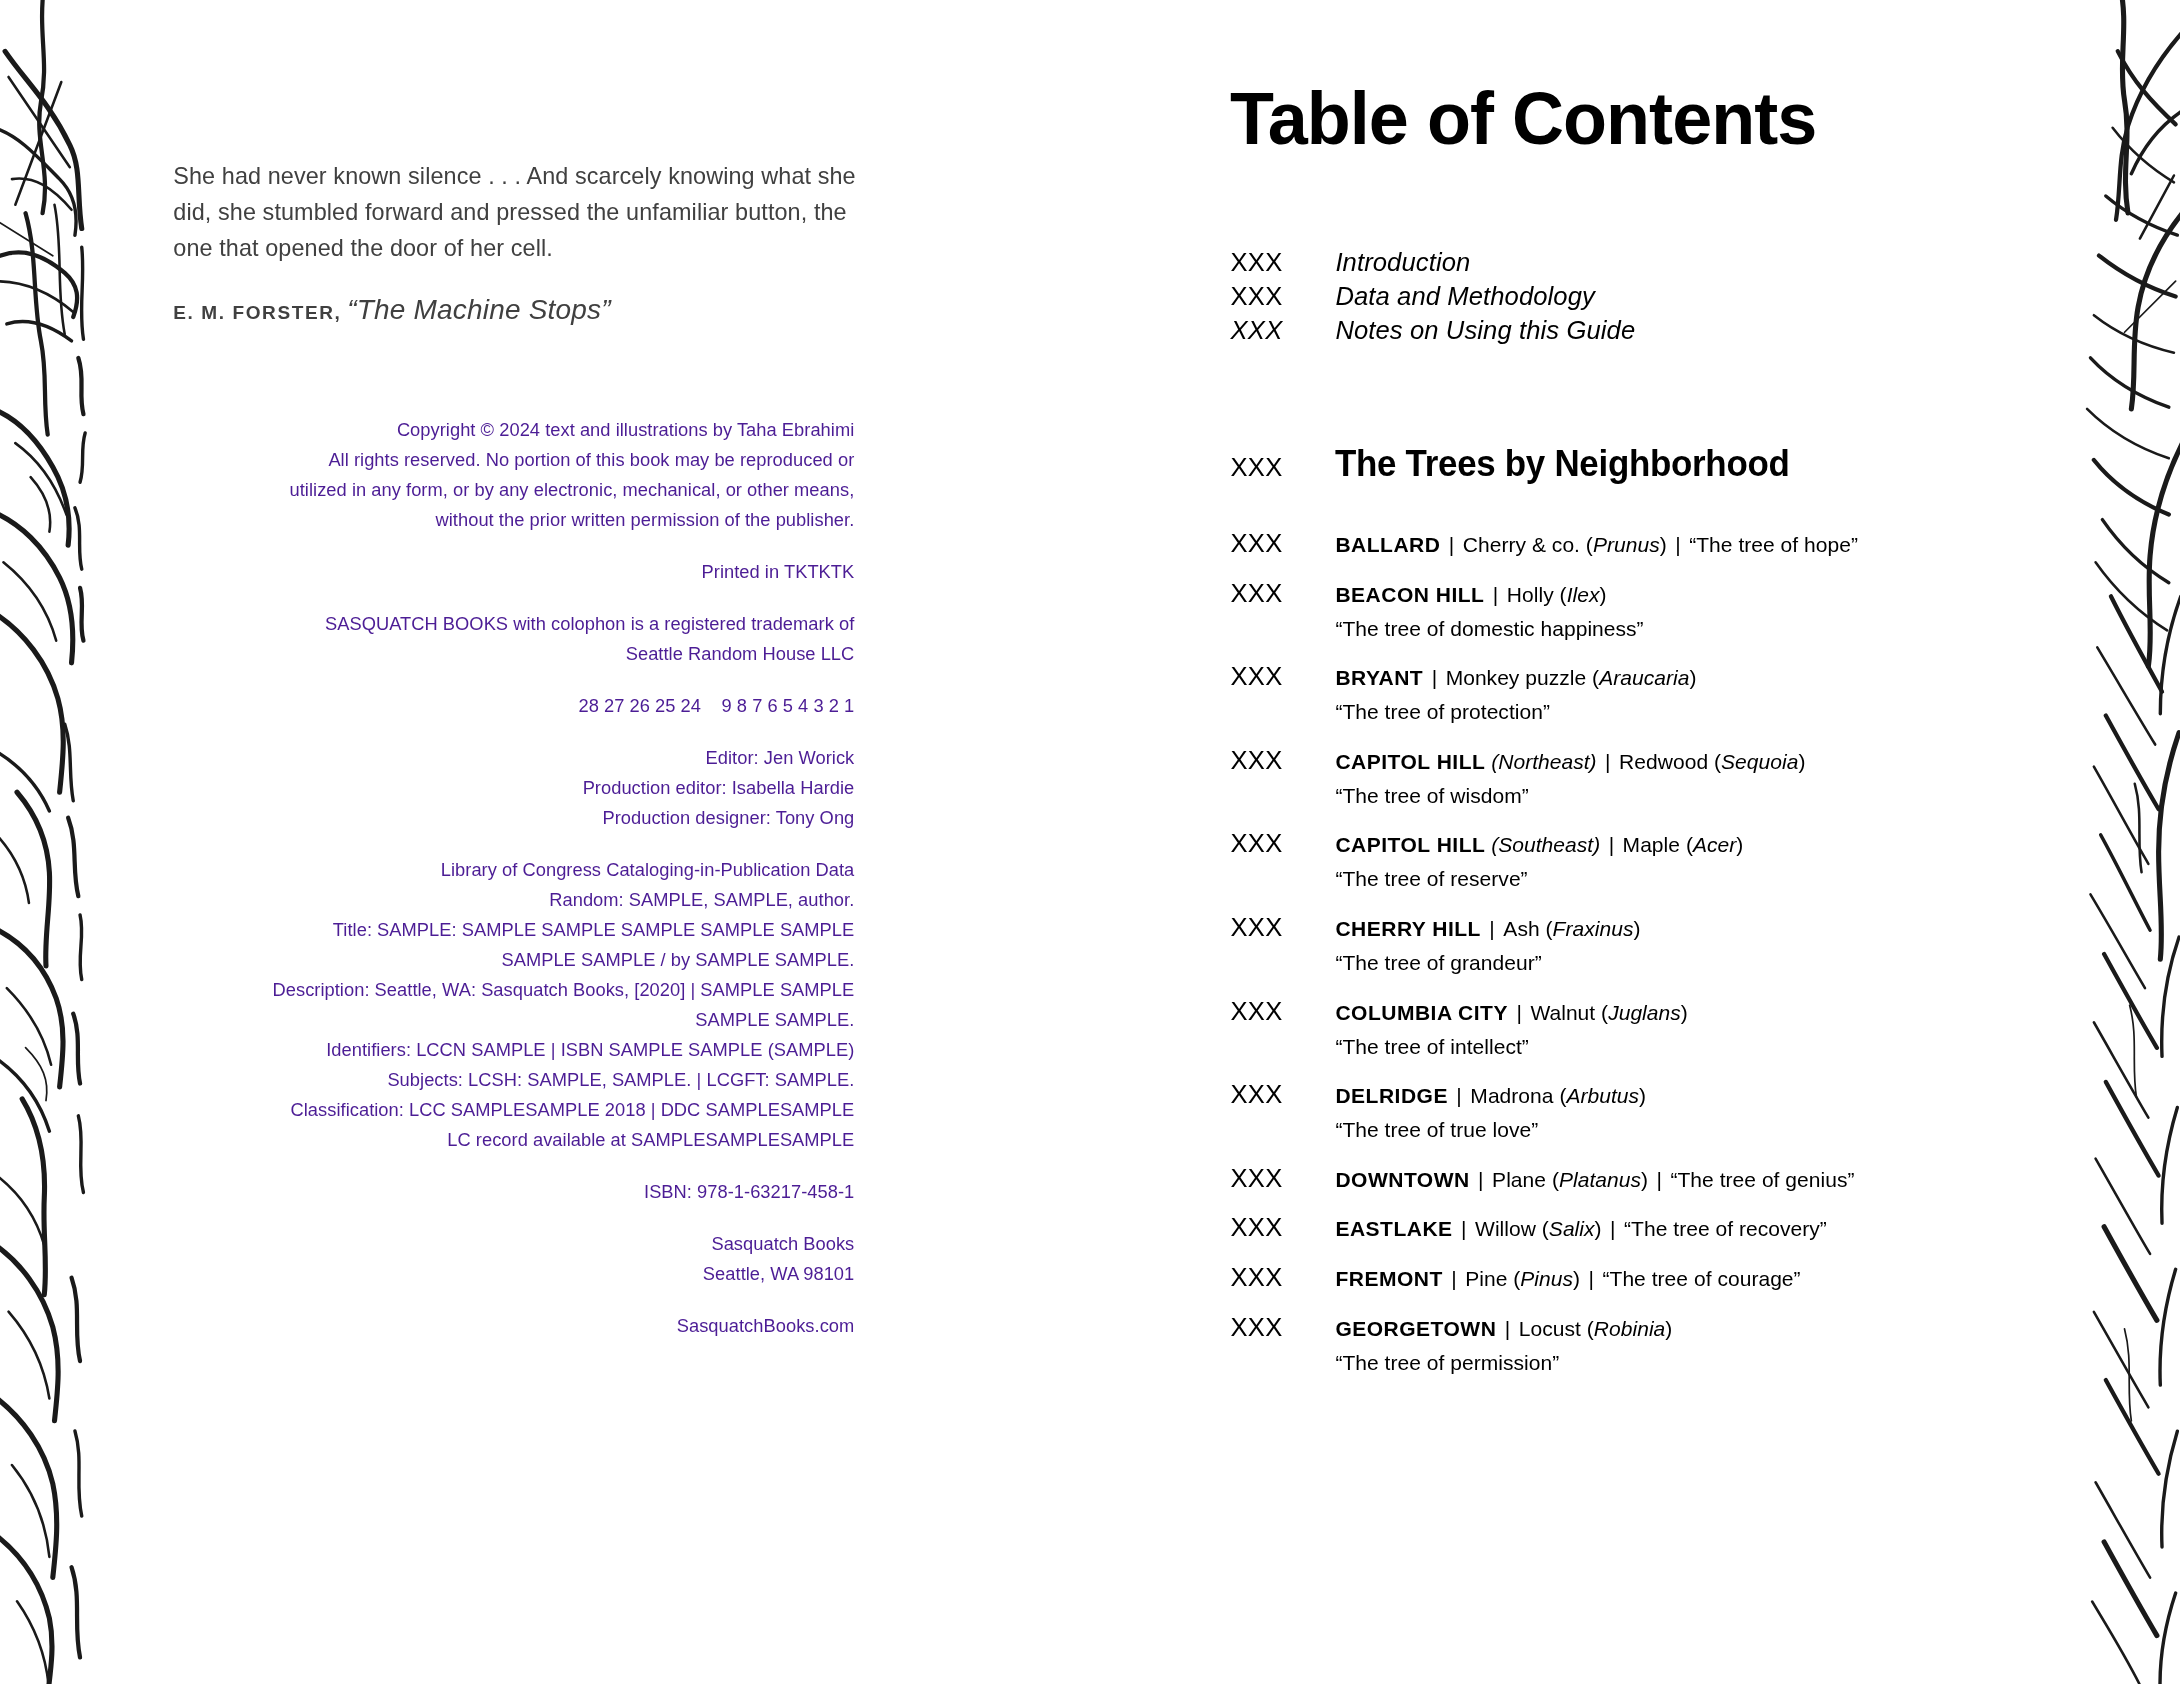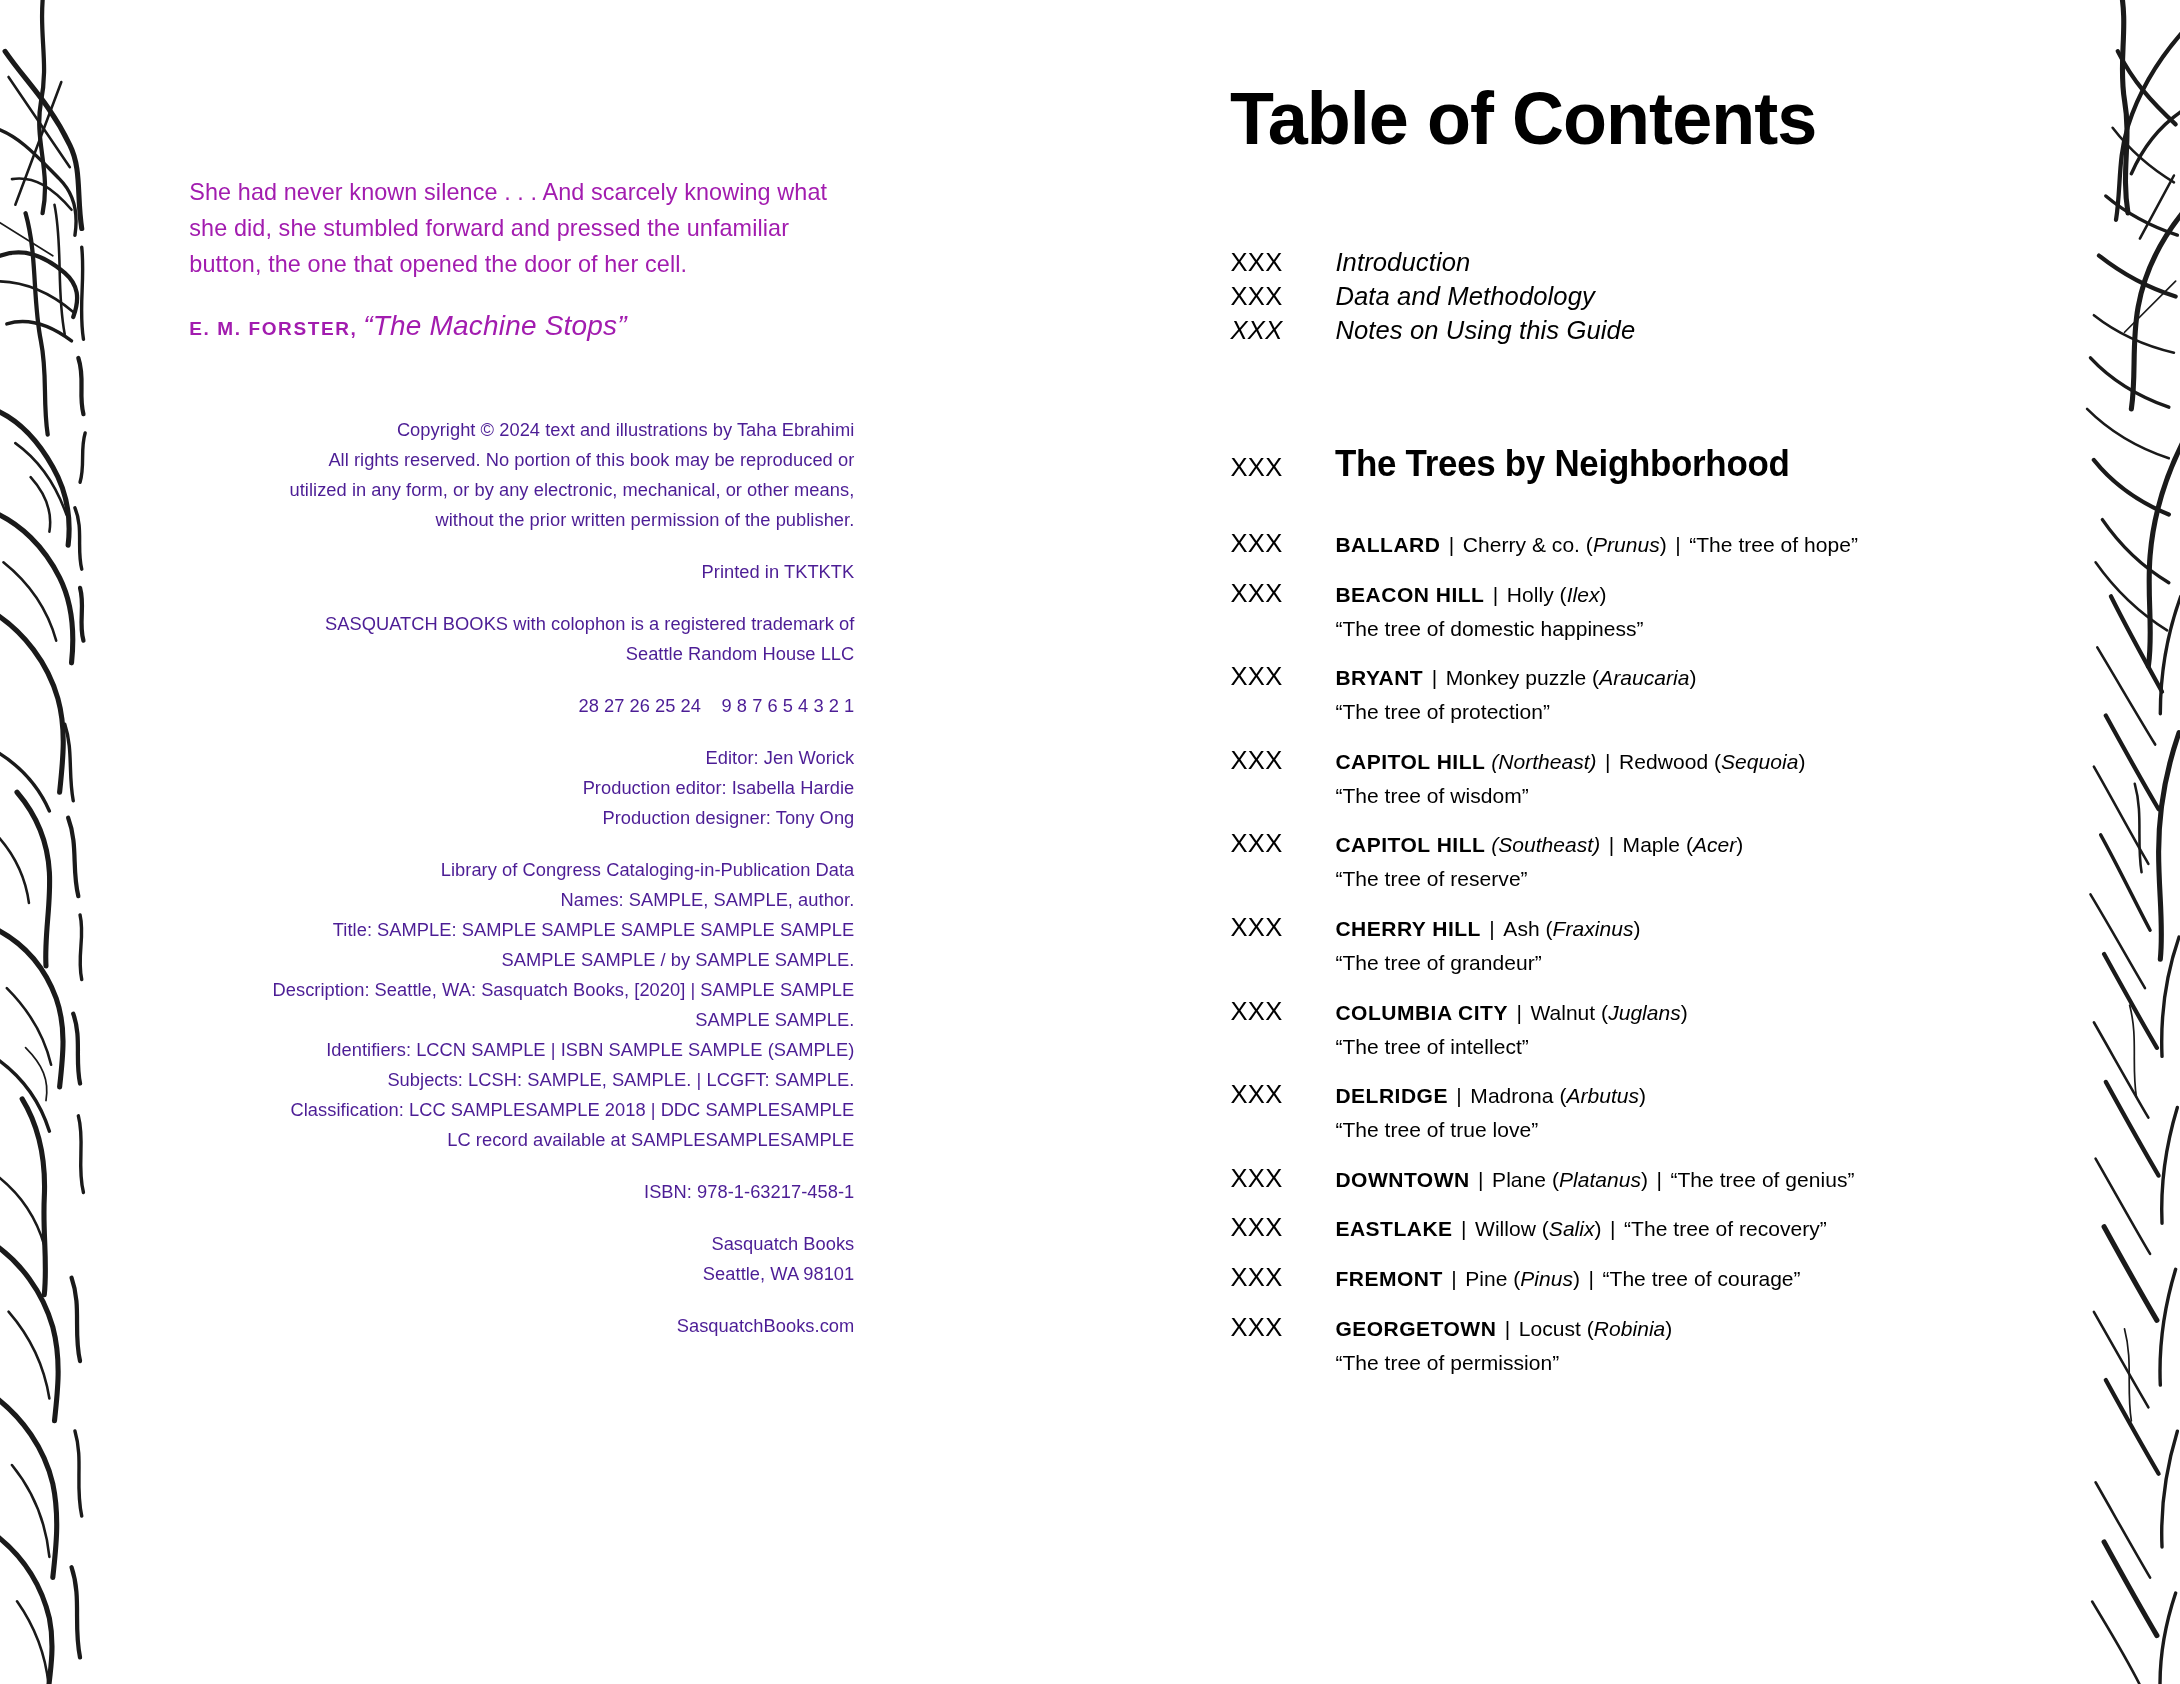--- a/index.html
+++ b/index.html
@@ -40,25 +40,25 @@
     height: 1685px;
   }
 
   .epigraph {
     position: absolute;
     top: 158px;
     left: 4.3px;
     width: 690px;
   }
   .epigraph p {
-    margin: 16px;
+    margin: 0;
     font-size: 23.4px;
     line-height: 36px;
     letter-spacing: 0.1px;
-    color: #a21caf;
+    color: #404040;
   }
   .epigraph .attrib {
     margin-top: 29px;
     font-size: 20.4px;
     line-height: 29px;
   }
   .attrib .who {
     font-weight: 700;
     letter-spacing: 1.6px;
     font-size: 19px;
@@ -326,21 +326,21 @@
       </div>
 
       <div class="blk">
         <span class="ln">Editor: Jen Worick</span>
         <span class="ln">Production editor: Isabella Hardie</span>
         <span class="ln">Production designer: Tony Ong</span>
       </div>
 
       <div class="blk">
         <span class="ln">Library of Congress Cataloging-in-Publication Data</span>
-        <span class="ln">Names: SAMPLE, SAMPLE, author.</span>
+        <span class="ln">Random: SAMPLE, SAMPLE, author.</span>
         <span class="ln">Title: SAMPLE: SAMPLE SAMPLE SAMPLE SAMPLE SAMPLE</span>
         <span class="ln">SAMPLE SAMPLE / by SAMPLE SAMPLE.</span>
         <span class="ln">Description: Seattle, WA: Sasquatch Books, [2020] | SAMPLE SAMPLE</span>
         <span class="ln">SAMPLE SAMPLE.</span>
         <span class="ln">Identifiers: LCCN SAMPLE | ISBN SAMPLE SAMPLE (SAMPLE)</span>
         <span class="ln">Subjects: LCSH: SAMPLE, SAMPLE. | LCGFT: SAMPLE.</span>
         <span class="ln">Classification: LCC SAMPLESAMPLE 2018 | DDC SAMPLESAMPLE</span>
         <span class="ln">LC record available at SAMPLESAMPLESAMPLE</span>
       </div>
 

